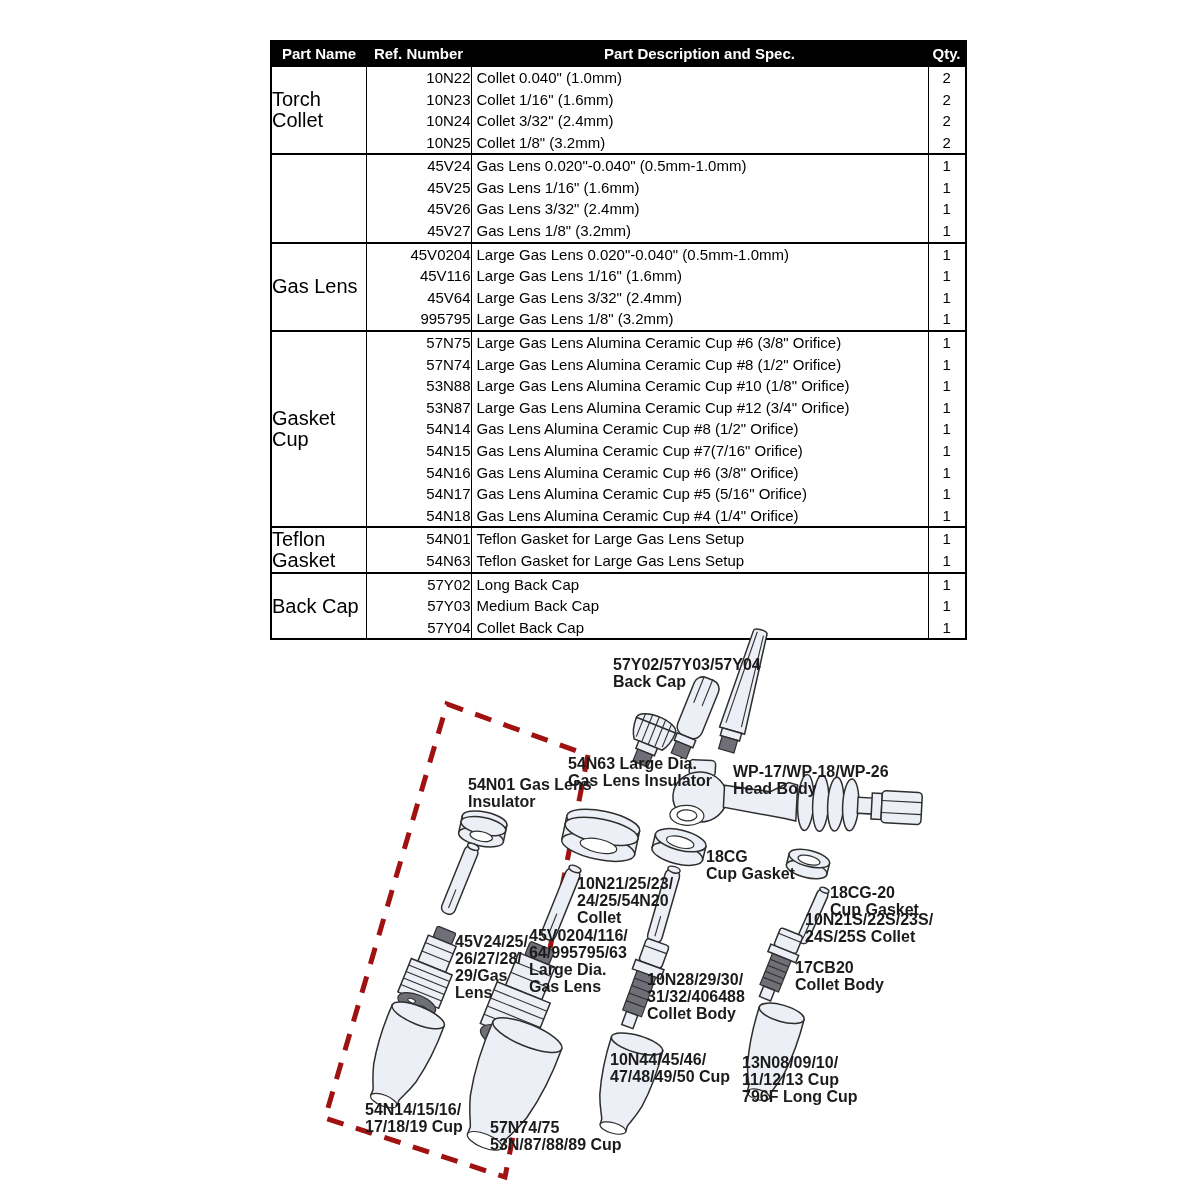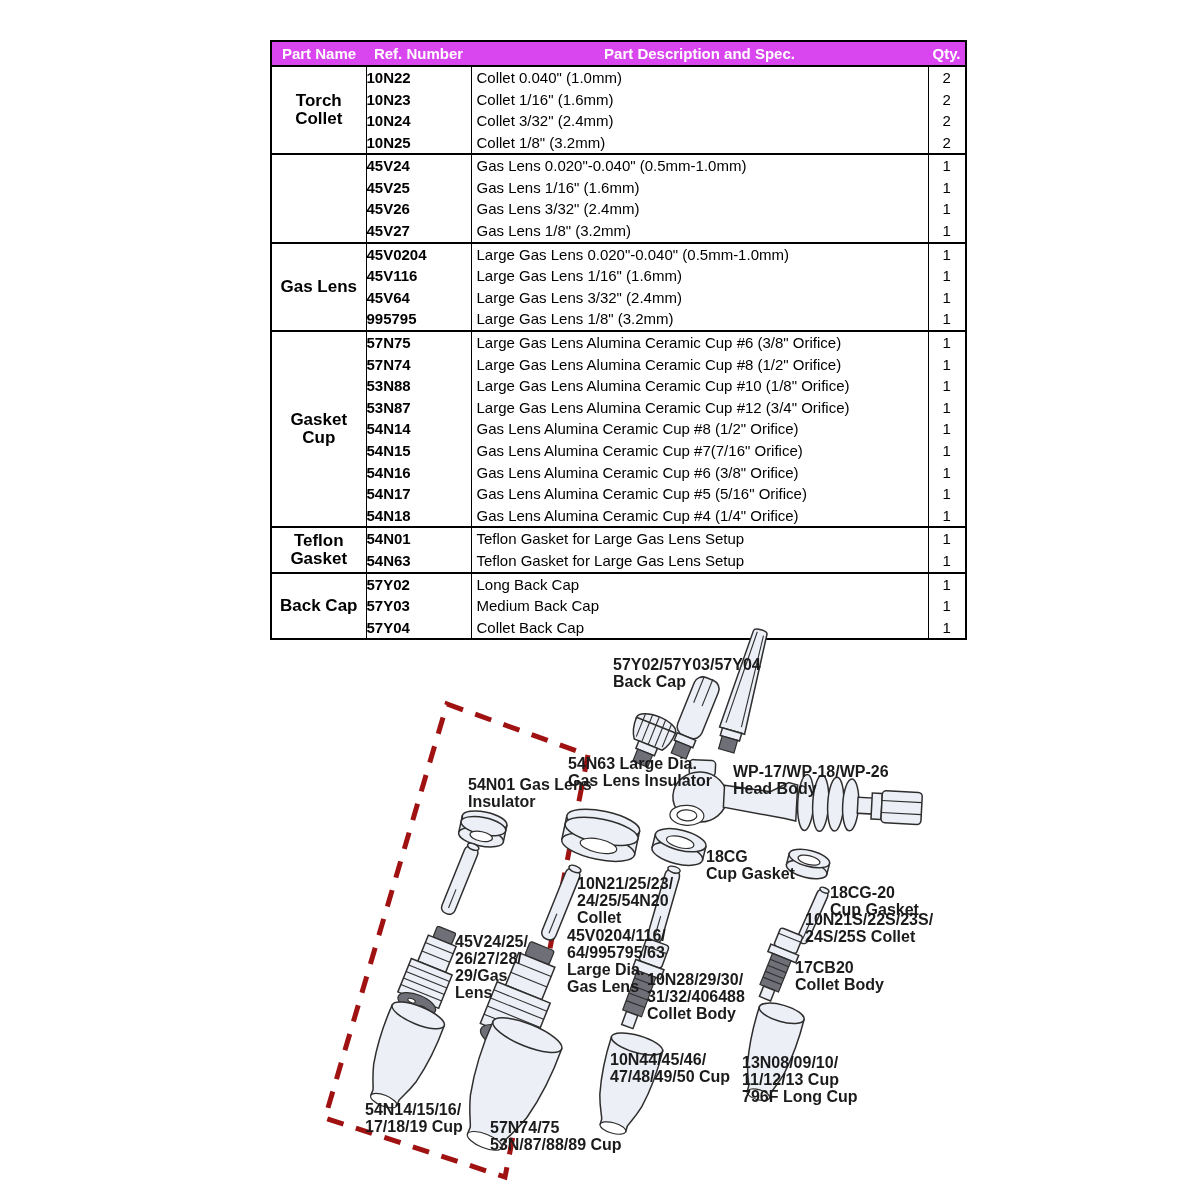--- a/index.html
+++ b/index.html
@@ -2,26 +2,26 @@
 <html><head>
 <meta charset="utf-8">
 <style>
   html,body{margin:0;padding:0;}
   body{width:1200px;height:1200px;position:relative;background:#ffffff;
        font-family:"Liberation Sans",sans-serif;overflow:hidden;}
 
   
   .table-wrap{position:absolute;left:270px;top:40px;}
   table{border-collapse:collapse;table-layout:fixed;width:695px;border:2.5px solid #000;}
-  thead th{background:#d946ef;color:#fff;font-size:15px;font-weight:bold;height:23px;
+  thead th{background:#000000;color:#fff;font-size:15px;font-weight:bold;height:23px;
            padding:0 2px;text-align:center;}
   tbody{border-top:2px solid #000;}
   td{font-size:15px;color:#000;height:21.6px;padding:0;line-height:1.05;vertical-align:middle;}
-  td.pname{text-align:center;border-right:1.6px solid #000;font-size:17px;font-weight:bold;}
-  td.ref{text-align:left;border-right:1.6px solid #000;font-weight:bold;}
+  td.pname{border-right:1.6px solid #000;font-size:20px;}
+  td.ref{text-align:right;border-right:1.6px solid #000;}
   td.desc{padding-left:5px;border-right:1.6px solid #000;}
   td.qty{text-align:center;}
 
   
   #diagram-svg{position:absolute;left:0;top:0;}
   .p {fill:#edeff6;stroke:#2e2e2e;stroke-width:1.5px;}
   .pd{fill:#6f6f78;stroke:#2e2e2e;stroke-width:1.2px;}
   .pw{fill:#ffffff;stroke:#2e2e2e;stroke-width:1.2px;}
   .ln{stroke:#2e2e2e;stroke-width:1.1px;fill:none;}
   .dlabel{position:absolute;font-size:16px;line-height:17px;font-weight:600;color:#1b1b1b;
@@ -356,21 +356,21 @@
 Insulator</div>
 <div class="dlabel" style="left:568px;top:755px">54N63 Large Dia.
 Gas Lens Insulator</div>
 <div class="dlabel" style="left:577px;top:875px">10N21/25/23/
 24/25/54N20
 Collet</div>
 <div class="dlabel" style="left:455px;top:933px">45V24/25/
 26/27/28/
 29/Gas
 Lens</div>
-<div class="dlabel" style="left:567px;top:927px">45V0204/116/
+<div class="dlabel" style="left:529px;top:927px">45V0204/116/
 64/995795/63
 Large Dia.
 Gas Lens</div>
 <div class="dlabel" style="left:706px;top:848px">18CG
 Cup Gasket</div>
 <div class="dlabel" style="left:830px;top:884px">18CG-20
 Cup Gasket</div>
 <div class="dlabel" style="left:805px;top:911px">10N21S/22S/23S/
 24S/25S Collet</div>
 <div class="dlabel" style="left:647px;top:971px">10N28/29/30/

